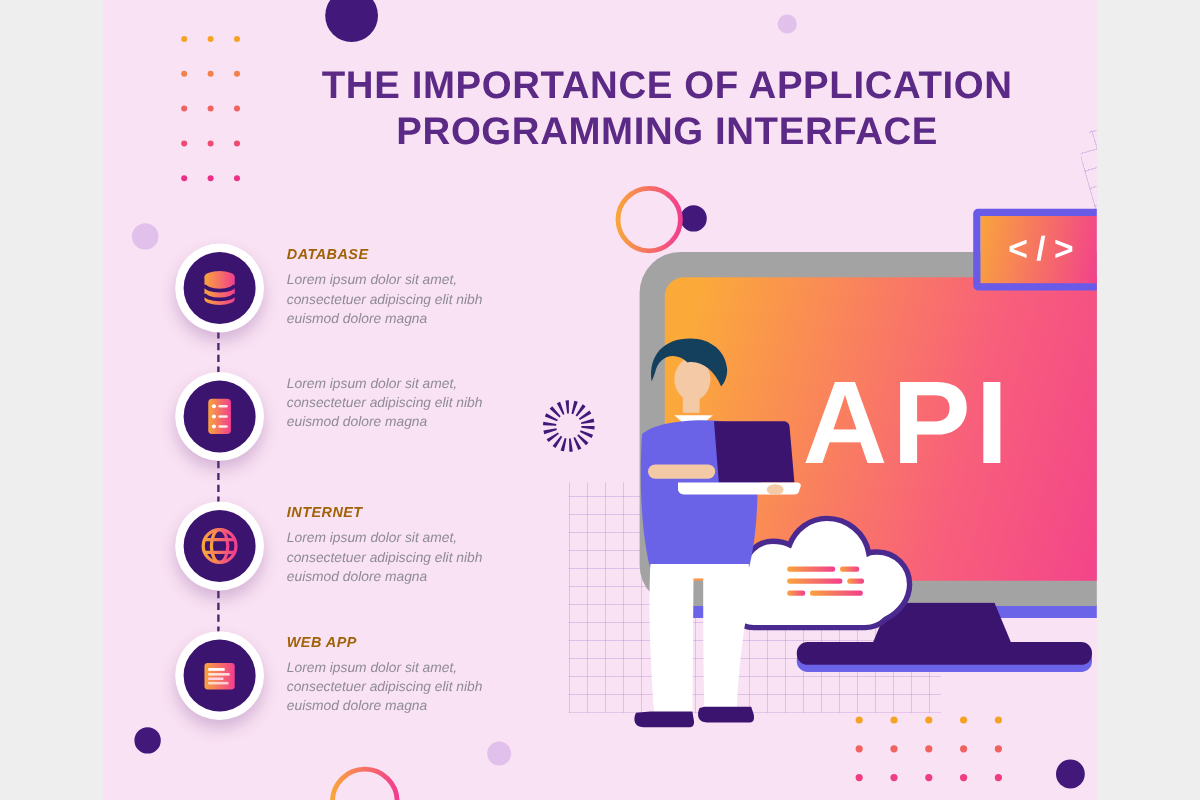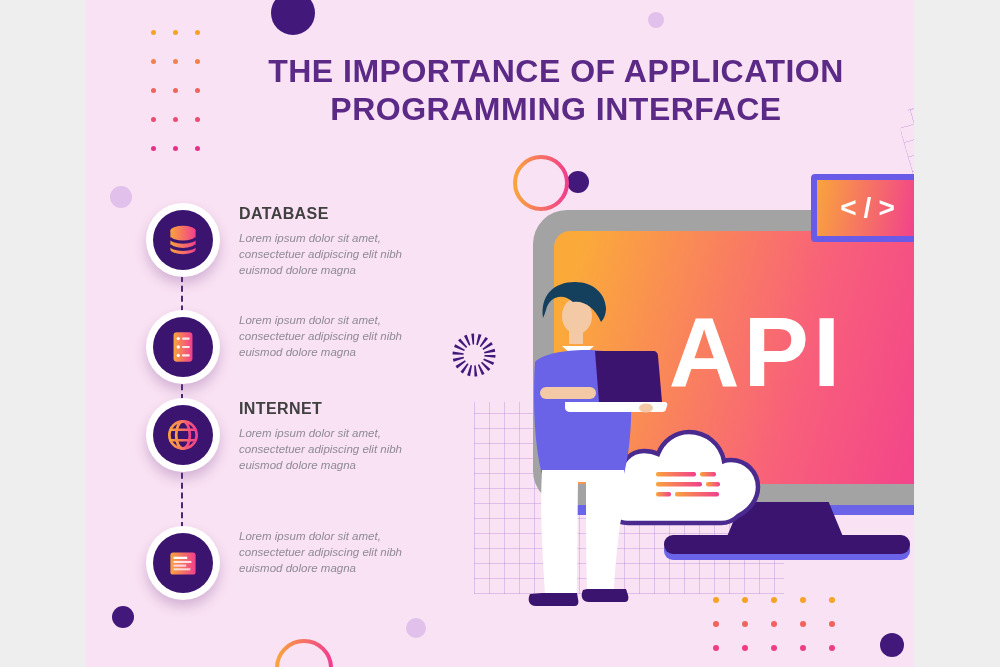--- a/index.html
+++ b/index.html
@@ -24,22 +24,23 @@
     position:absolute;left:0;top:-2px;width:74px;height:74px;border-radius:50%;
     background:#fff;box-shadow:0 7px 12px rgba(120,60,140,.28);
     display:flex;align-items:center;justify-content:center;
   }
   .item-circle-inner{
     width:60px;height:60px;border-radius:50%;background:#3b1470;
     display:flex;align-items:center;justify-content:center;
   }
   .item-text{margin-left:93px;}
   .item-label{
-    font-size:16px;font-weight:bold;letter-spacing:.4px;color:#404040;
+    font-size:12px;font-weight:bold;letter-spacing:.4px;color:#a16207;
     margin-bottom:7px;
+    font-style:italic;
   }
   .item-desc{
     width:202px;font-size:11.5px;line-height:1.4;color:#8e8a96;font-style:italic;
   }
   
   .monitor-frame{
     position:absolute;left:447px;top:210px;width:465px;height:295px;
     background:#a3a3a3;border-radius:34px;z-index:5;
     box-shadow:8px 10px 0 0 #6b63e8;
     text-decoration:underline;
@@ -190,21 +191,21 @@
           <circle cx="15.5" cy="28" r="1.6" fill="#fff"></circle>
           <rect x="19" y="27" width="7.5" height="2" rx="1" fill="#ffffffd9"></rect>
         </svg>
       </div>
     </div>
     <div class="item-text">
       <div class="item-desc">Lorem ipsum dolor sit amet, consectetuer adipiscing elit nibh euismod dolore magna</div>
     </div>
   </div>
 
-  <div class="list-item" style="top:400px">
+  <div class="list-item" style="top:420px">
     <div class="item-circle">
       <div class="item-circle-inner">
         <svg width="42" height="42" viewBox="0 0 40 40">
           <g stroke="url(#gA)" stroke-width="2.6" fill="none">
             <circle cx="20" cy="20" r="13"></circle>
             <ellipse cx="20" cy="20" rx="6.5" ry="13"></ellipse>
             <path d="M8.2,15 H31.8 M8.2,25 H31.8"></path>
           </g>
         </svg>
       </div>
@@ -221,20 +222,21 @@
         <svg width="42" height="42" viewBox="0 0 40 40">
           <rect x="8" y="10" width="24" height="21" rx="2.5" fill="url(#gA)"></rect>
           <rect x="11" y="14" width="13" height="2.2" fill="#fff"></rect>
           <rect x="11" y="18" width="17" height="2" fill="#ffffffcc"></rect>
           <rect x="11" y="21.5" width="12" height="2" fill="#ffd2e4"></rect>
           <rect x="11" y="25" width="16" height="2" fill="#ffffffb3"></rect>
         </svg>
       </div>
     </div>
     <div class="item-text">
+      <div class="item-label">WEB APP</div>
       <div class="item-desc">Lorem ipsum dolor sit amet, consectetuer adipiscing elit nibh euismod dolore magna</div>
     </div>
   </div>
 
   <div class="monitor-frame">
     <div class="monitor-screen">
       <span class="api-label">API</span>
     </div>
   </div>
   <div class="monitor-neck"></div>

